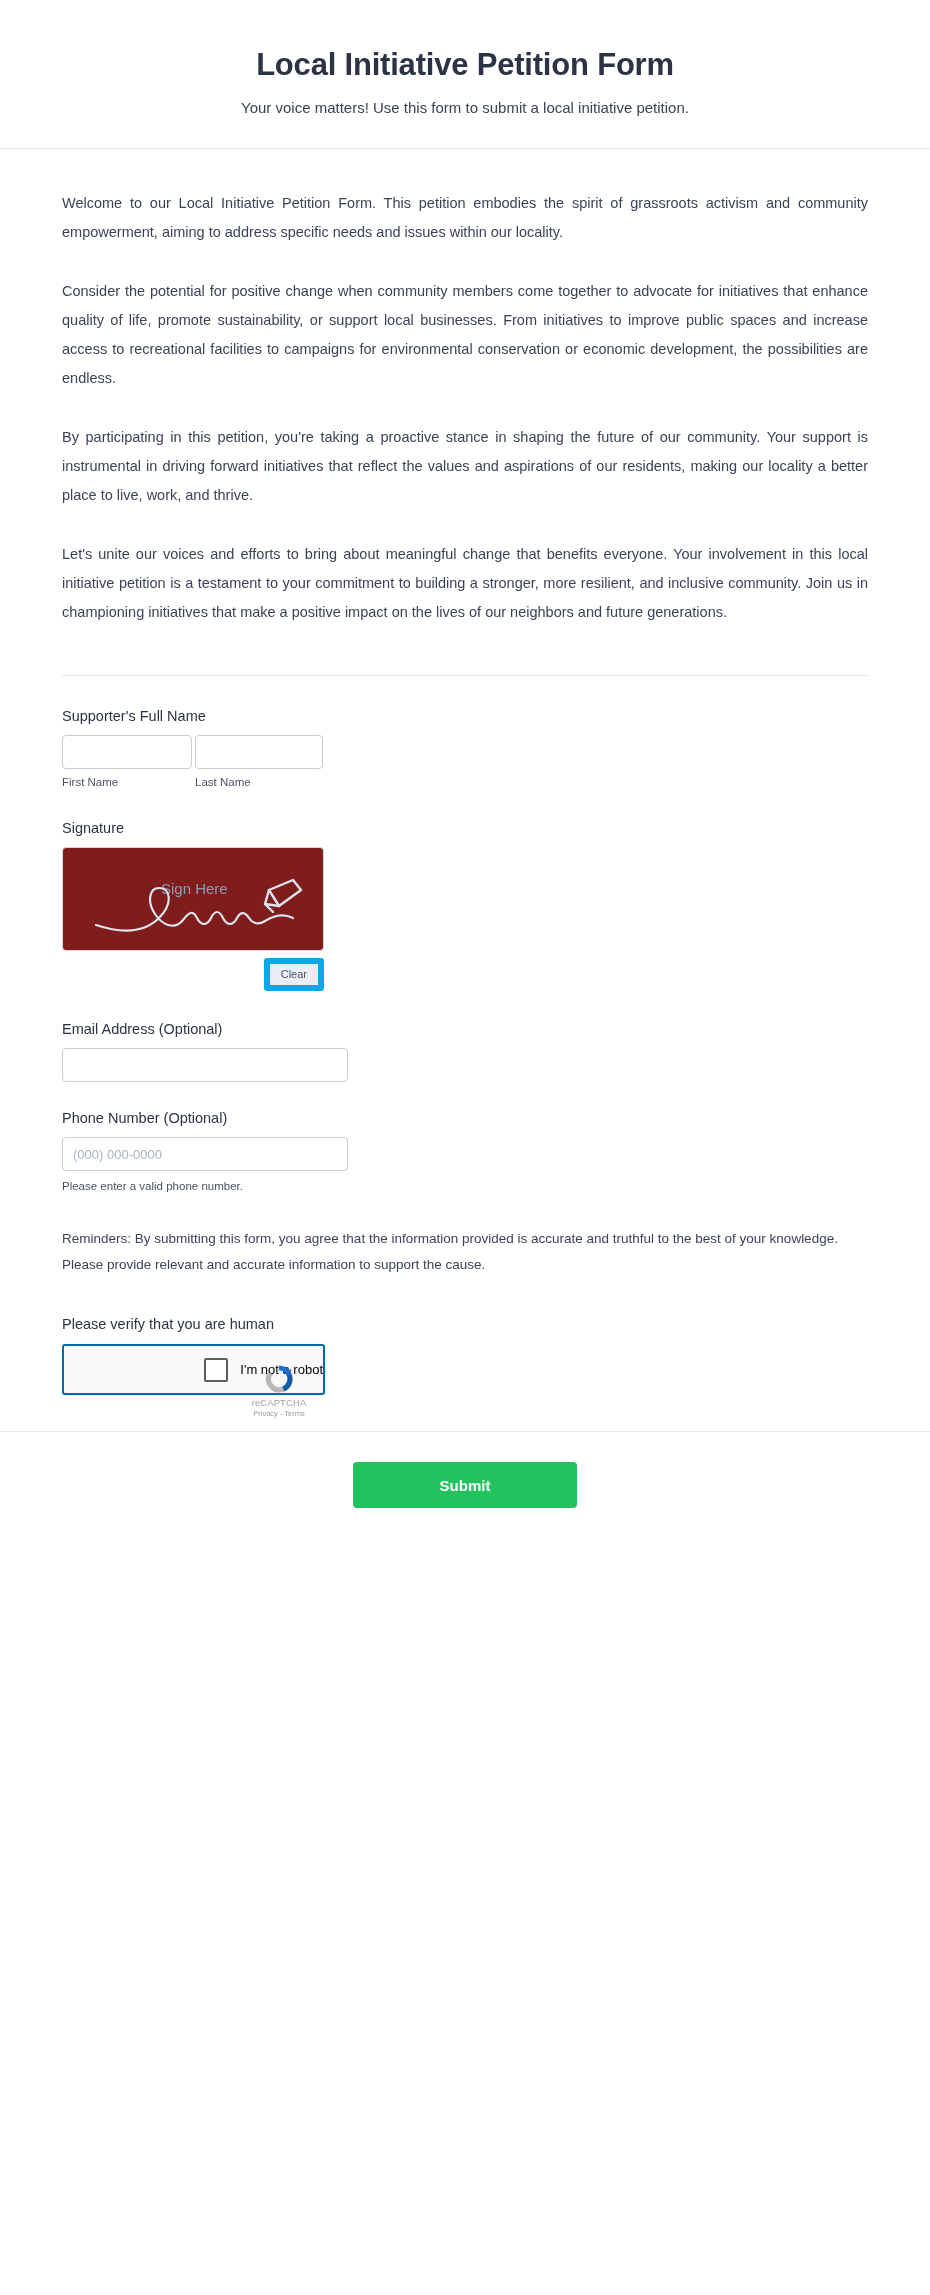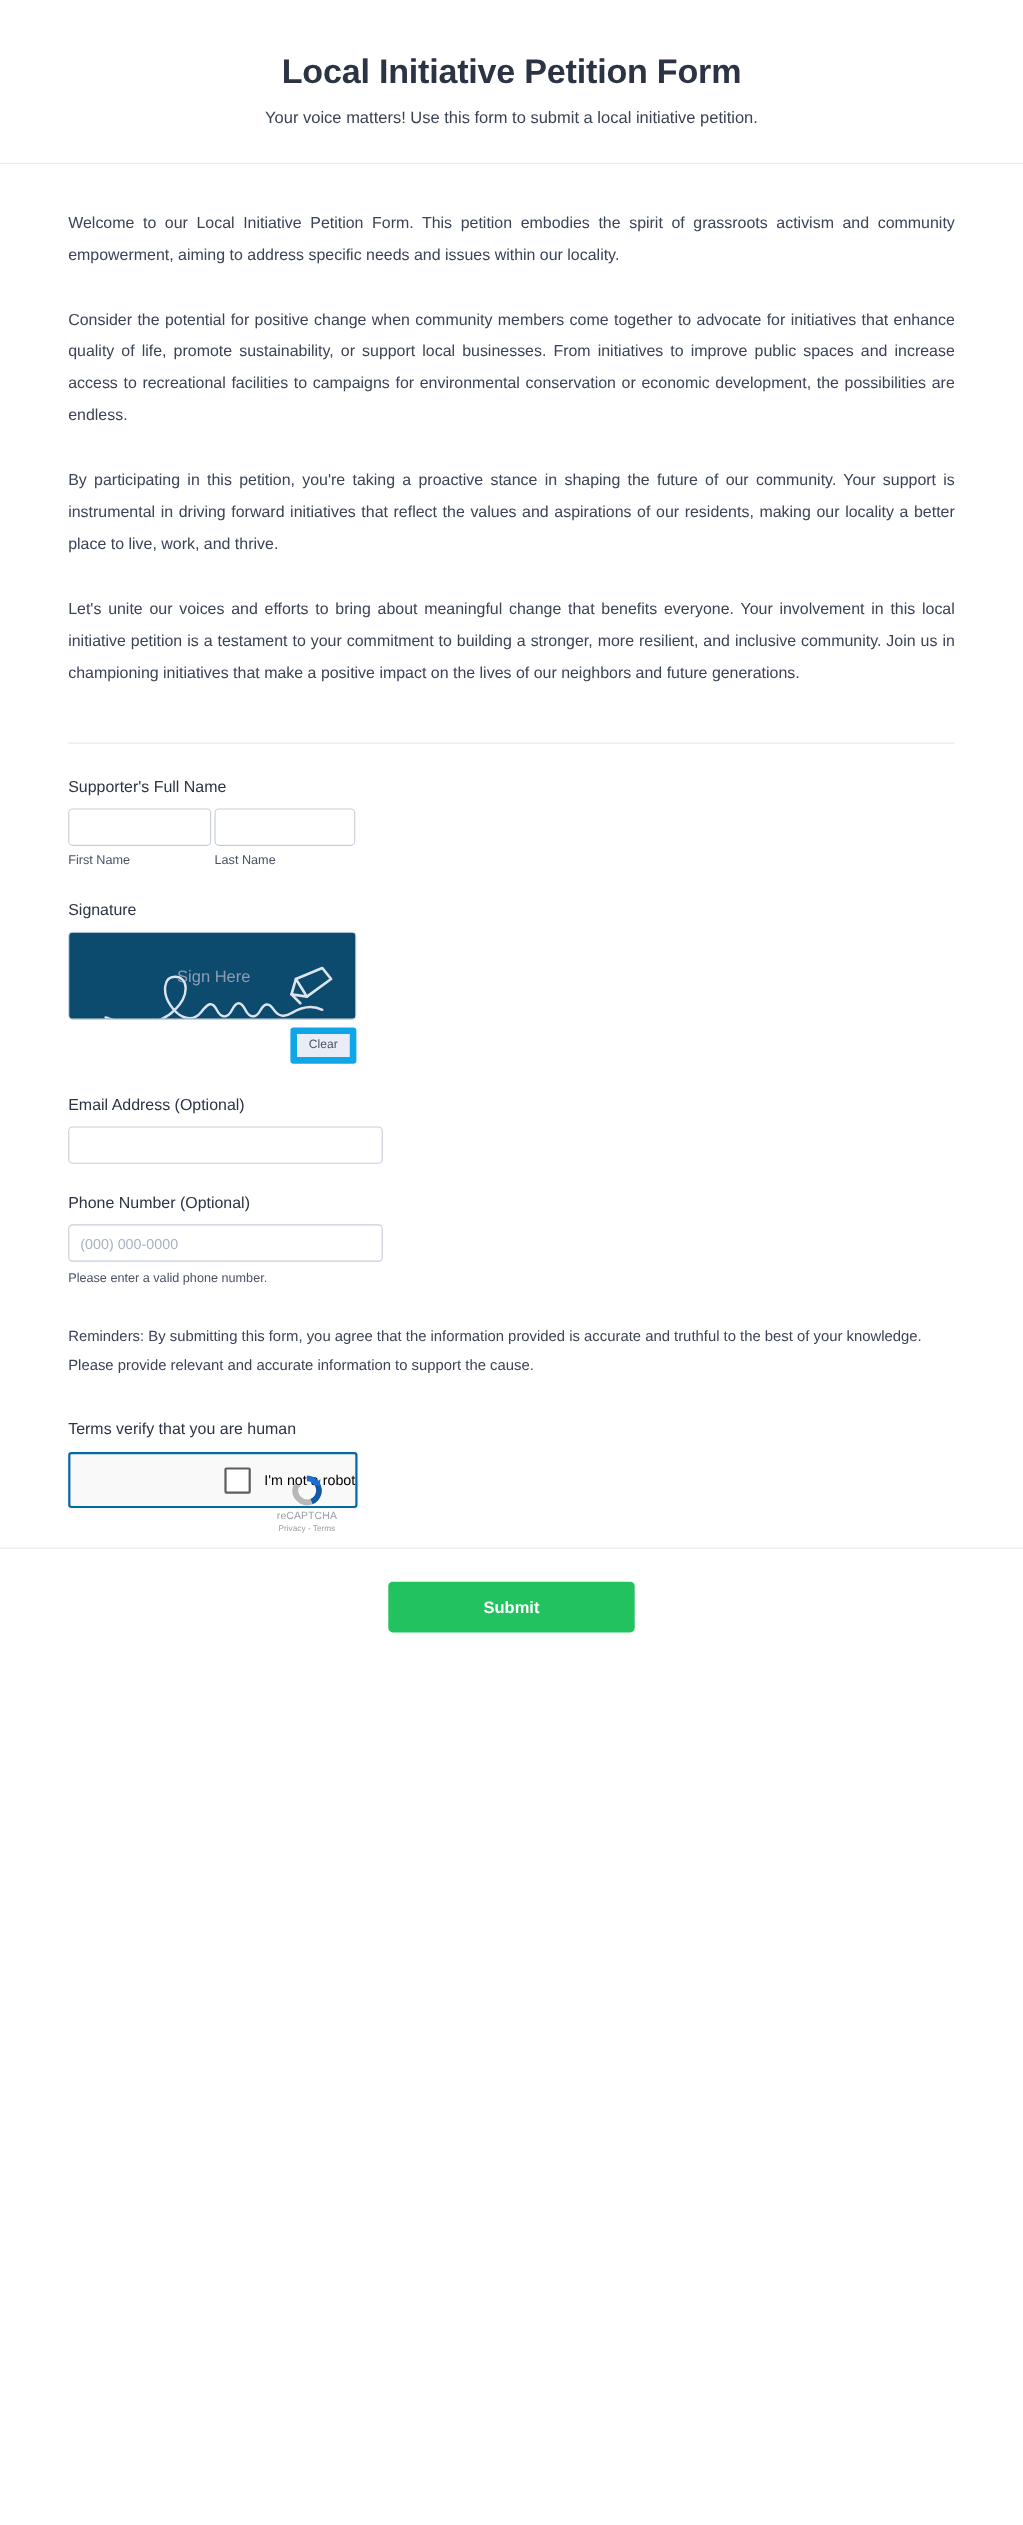--- a/index.html
+++ b/index.html
@@ -106,24 +106,24 @@
   .name-col .text-input { width: 130px; }
   .name-col.last .text-input { width: 128px; }
 
   .input-260 { width: 286px; }
 
   
   .sig-wrap { width: 262px; }
   .sig-pad {
     position: relative;
     width: 262px;
-    height: 80px;
+    height: 104px;
     border: 1px solid #cfd9e6;
     border-radius: 4px;
-    background: #0c4a6e;
+    background: #7f1d1d;
     overflow: hidden;
   }
   .sig-placeholder {
     position: absolute;
     left: 0; top: 0; right: 0; bottom: 0;
   }
   .sig-text {
     position: absolute;
     left: 98px;
     top: 32px;
@@ -301,21 +301,21 @@
 
     <div class="field" style="margin-top:28px;">
       <label class="field-label">Phone Number (Optional)</label>
       <input class="text-input input-260" type="tel" placeholder="(000) 000-0000" style="">
       <span class="hint">Please enter a valid phone number.</span>
     </div>
 
     <p class="reminders">Reminders: By submitting this form, you agree that the information provided is accurate and truthful to the best of your knowledge. Please provide relevant and accurate information to support the cause.</p>
 
     <div class="field">
-      <label class="captcha-label">Terms verify that you are human</label>
+      <label class="captcha-label">Please verify that you are human</label>
       <div class="recaptcha-box">
         <div class="recaptcha-checkbox"></div>
         <span class="recaptcha-text">I'm not a robot</span>
         <div class="recaptcha-brand">
           <svg class="recaptcha-logo" width="34" height="34" viewBox="0 0 40 40">
             <path d="M20 4 a16 16 0 0 1 13.5 7.4 l-5.2 3.2 A10 10 0 0 0 20 10 Z" fill="#1c6fd0"></path>
             <path d="M33.5 11.4 A16 16 0 0 1 26 34.8 l-2.4-5.6 a10 10 0 0 0 4.7-14.6 Z" fill="#1459a8"></path>
             <path d="M26 34.8 A16 16 0 0 1 5.2 14.8 l5.9 2 A10 10 0 0 0 23.6 29.2 Z" fill="#b8b8b8"></path>
             <path d="M34.6 8 l-1.2 7.6 -7.4 -2.6 Z" fill="#1c6fd0"></path>
             <path d="M5 20 l1.6 -7.6 7.2 3 Z" fill="#b8b8b8"></path>

